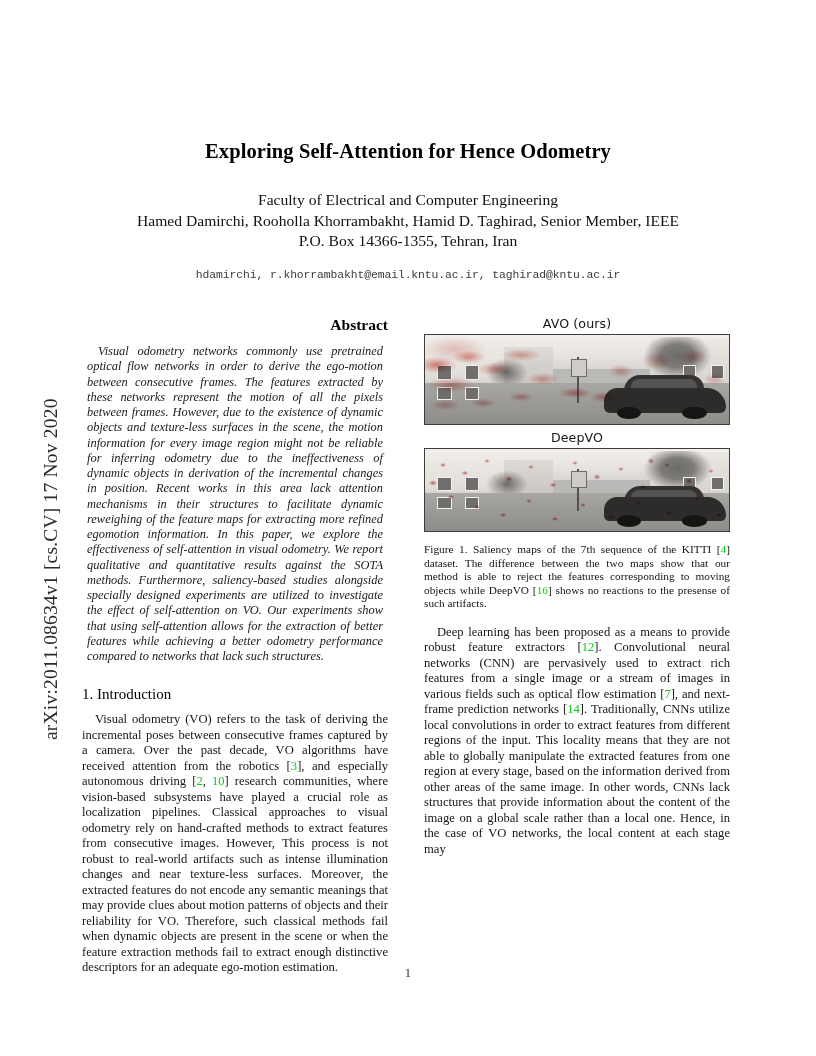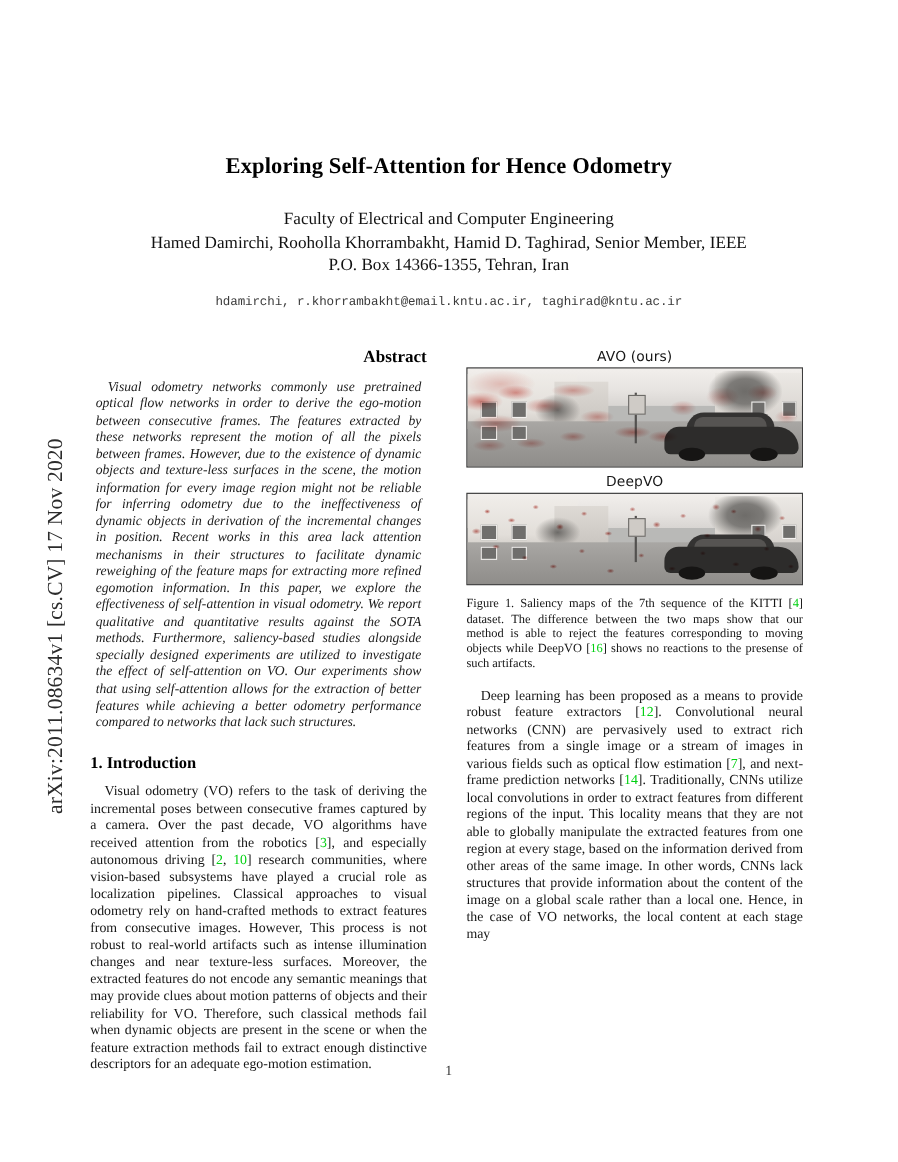--- a/index.html
+++ b/index.html
@@ -97,21 +97,21 @@
     line-height: 15.25px;
     text-align: justify;
     text-justify: inter-word;
     hyphens: manual;
     margin: 5px;
   }
   .abstract-body .indent { display: inline-block; width: 11px; }
 
   .sec-head {
     font-size: 15px;
-    font-weight: bold;
+    font-weight: normal;
     margin: 22px 0 9px 0;
     color: #000;
   }
   .body-text {
     font-size: 12.6px;
     line-height: 15.5px;
     text-align: justify;
     text-justify: inter-word;
     margin: 0;
     color: #151515;

